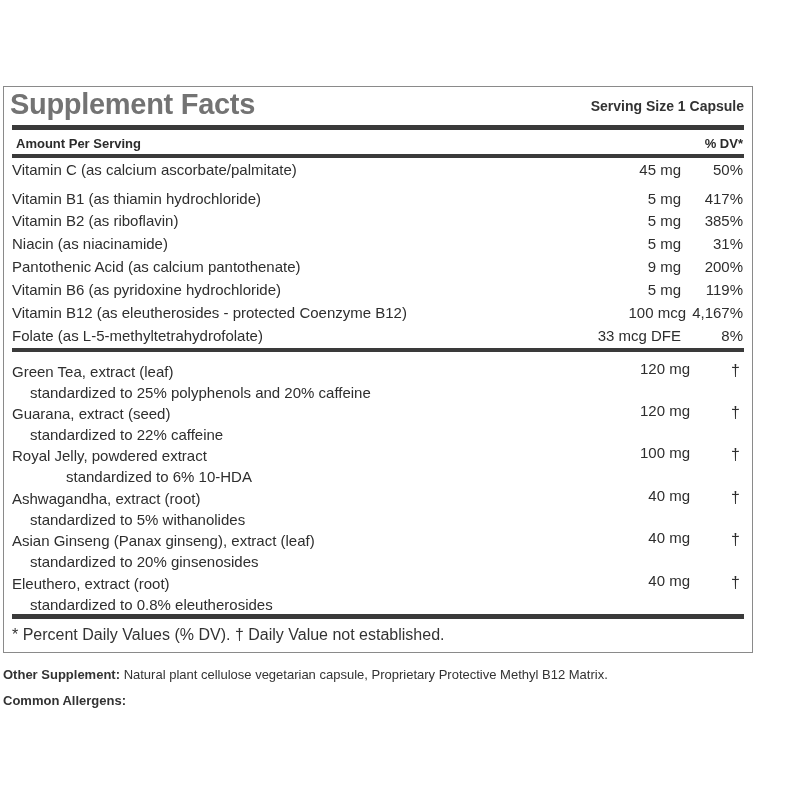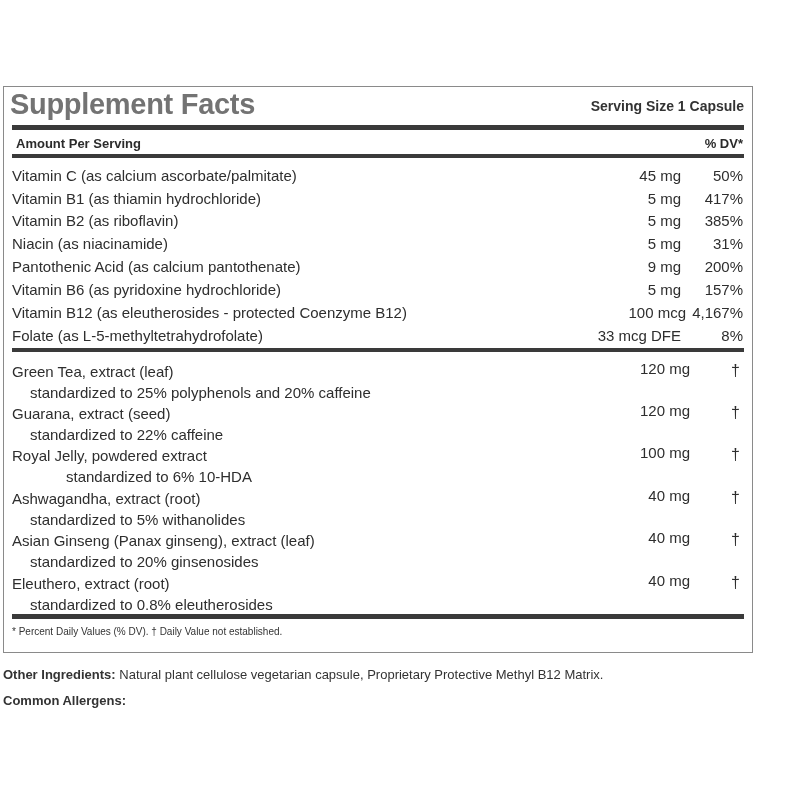--- a/index.html
+++ b/index.html
@@ -12,39 +12,39 @@
   .row { position:absolute; left:12px; width:732px; height:23px; font-size:15px; line-height:23px; color:#2e2e2e; }
   .row .name { position:absolute; left:0; white-space:nowrap; }
   .row .amt { position:absolute; right:63px; white-space:nowrap; text-align:right; }
   .row .dv { position:absolute; right:1px; white-space:nowrap; text-align:right; }
   .herb { position:absolute; left:12px; width:732px; font-size:15px; color:#2e2e2e; }
   .herb .name { position:absolute; left:0; top:0; line-height:21px; white-space:nowrap; }
   .herb .std { position:absolute; left:18px; top:21px; line-height:21px; white-space:nowrap; }
   .herb .std.deep { left:54px; }
   .herb .amt { position:absolute; right:54px; top:-3px; line-height:21px; }
   .herb .dag { position:absolute; right:4px; top:-1px; line-height:21px; font-size:16px; }
-  .footnote { position:absolute; left:12px; top:626px; font-size:10px; color:#333; }
+  .footnote { position:absolute; left:12px; top:626px; font-size:16px; color:#333; }
   .other { position:absolute; left:3px; top:667px; font-size:13px; color:#333; }
   .allergens { position:absolute; left:3px; top:693px; font-size:13px; color:#333; }
   b { font-weight:bold; }
 </style>
 </head>
 <body>
 
 <div class="box"></div>
 
 <div class="title">Supplement Facts</div>
 <div class="serving">Serving Size 1 Capsule</div>
 
 <div class="rule" style="top:125px;height:5px;"></div>
 <div class="hdr" style="left:16px;">Amount Per Serving</div>
 <div class="hdr" style="right:57px;">% DV*</div>
 <div class="rule" style="top:154px;height:4px;"></div>
 
-<div class="row" style="top:164px;">
+<div class="row" style="top:158px;">
   <span class="name">Vitamin C (as calcium ascorbate/palmitate)</span>
   <span class="amt">45 mg</span>
   <span class="dv">50%</span>
 </div>
 <div class="row" style="top:187px;">
   <span class="name">Vitamin B1 (as thiamin hydrochloride)</span>
   <span class="amt">5 mg</span>
   <span class="dv">417%</span>
 </div>
 <div class="row" style="top:209px;">
@@ -58,21 +58,21 @@
   <span class="dv">31%</span>
 </div>
 <div class="row" style="top:255px;">
   <span class="name">Pantothenic Acid (as calcium pantothenate)</span>
   <span class="amt">9 mg</span>
   <span class="dv">200%</span>
 </div>
 <div class="row" style="top:278px;">
   <span class="name">Vitamin B6 (as pyridoxine hydrochloride)</span>
   <span class="amt">5 mg</span>
-  <span class="dv">157%</span>
+  <span class="dv">119%</span>
 </div>
 <div class="row" style="top:301px;">
   <span class="name">Vitamin B12 (as eleutherosides - protected Coenzyme B12)</span>
   <span class="amt" style="right:58px;">100 mcg</span>
   <span class="dv">4,167%</span>
 </div>
 <div class="row" style="top:324px;">
   <span class="name">Folate (as L-5-methyltetrahydrofolate)</span>
   <span class="amt">33 mcg DFE</span>
   <span class="dv">8%</span>
@@ -113,14 +113,14 @@
 <div class="herb" style="top:573px;">
   <span class="name">Eleuthero, extract (root)</span>
   <span class="std">standardized to 0.8% eleutherosides</span>
   <span class="amt">40 mg</span>
   <span class="dag">†</span>
 </div>
 
 <div class="rule" style="top:614px;height:5px;"></div>
 <div class="footnote">* Percent Daily Values (% DV). † Daily Value not established.</div>
 
-<div class="other"><b>Other Ingredients:</b><span> Natural plant cellulose vegetarian capsule, Proprietary Protective Methyl B12 Matrix.</span></div>
+<div class="other"><b>Other Supplement:</b><span> Natural plant cellulose vegetarian capsule, Proprietary Protective Methyl B12 Matrix.</span></div>
 <div class="allergens"><b>Common Allergens:</b><span></span></div>
 
 </body></html>

